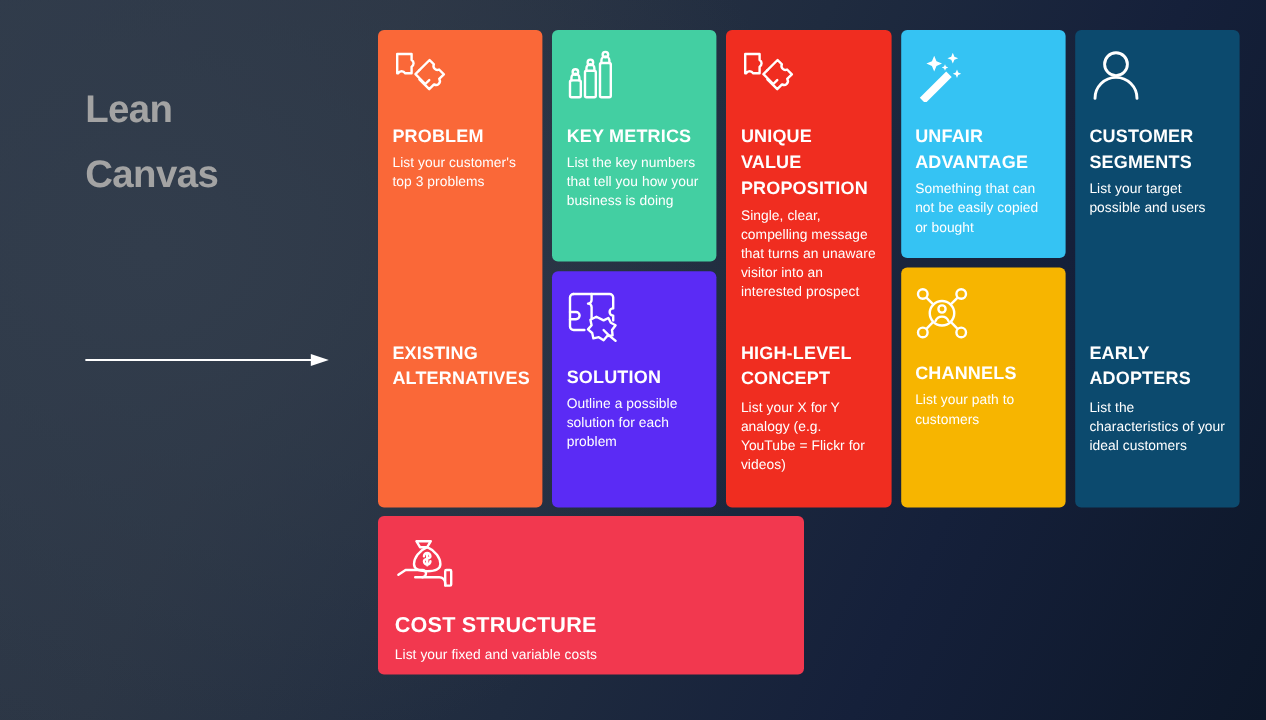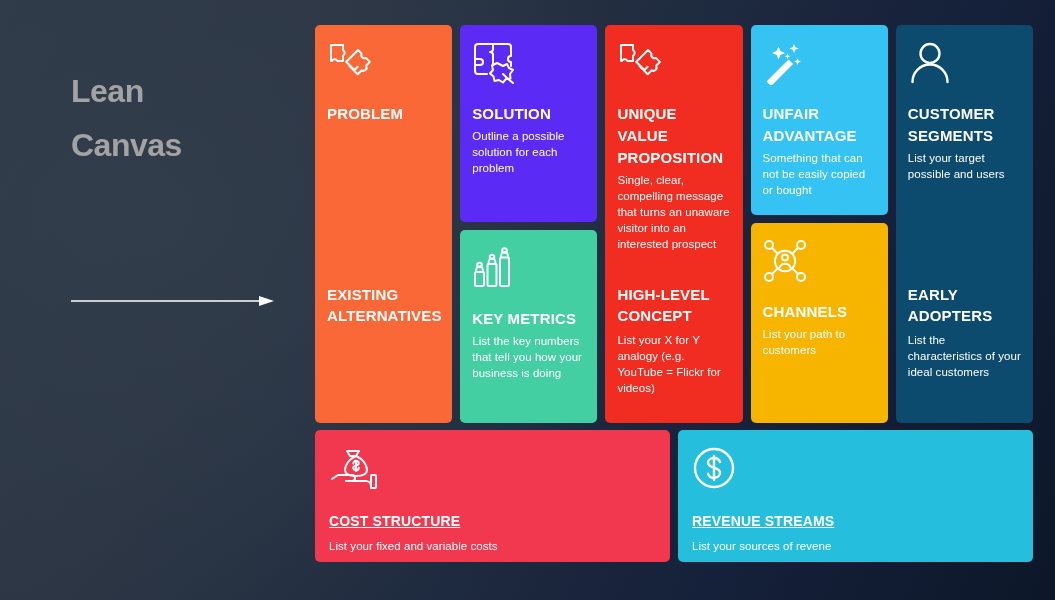--- a/index.html
+++ b/index.html
@@ -115,21 +115,21 @@
   }
   .wide-card {
     border-radius: 5px;
     padding: 16px 14px 14px 14px;
     color: #ffffff;
     position: relative;
   }
   .wide-card.cost { width: 355px; }
   .wide-card.revenue { flex: 1 1 auto; }
   .wide-card .card-icon { height: 46px; margin-bottom: 18px; }
-  .wide-card .card-title { font-size: 14px; margin-bottom: 6px; text-decoration: underline; }
+  .wide-card .card-title { font-size: 18px; margin-bottom: 6px; }
   .wide-card .card-desc { font-size: 11.5px; }
 </style>
 </head>
 <body>
 
 <div class="title-block">
   <div class="canvas-title">Lean</div>
   <div class="canvas-title">Canvas</div>
   <div class="title-arrow">
     <svg width="204" height="12" viewBox="0 0 204 12">
@@ -146,59 +146,60 @@
     <div class="col">
       <div class="card tall c-orange">
         <div class="card-icon">
           <svg width="48" height="44" viewBox="0 0 48 44" fill="none" stroke="#ffffff" stroke-width="2" stroke-linejoin="round" stroke-linecap="round">
             <path d="M4 4 h12 v5 a3.2 3.2 0 0 1 0 5.6 V20 H10.5 a3.2 3.2 0 0 0-5.6 0 H4 Z"></path>
             <path d="M22.5 17.5 l8.5-8.5 3.6 3.6a3.2 3.2 0 0 0 4.3 4.3l4 4-3.9 3.9 .1 .1a3.2 3.2 0 0 1-4.4 4.4l-4 4-8.2-8.2"></path>
             <path d="M22.5 17.5 l-3.3 3.3 8.2 8.2 3.3-3.3"></path>
           </svg>
         </div>
         <div class="card-title">PROBLEM</div>
+        <div class="card-desc">List your customer's top 3 problems</div>
 
         <div class="section-lower" style="top:259px;">
           <div class="card-title" style="line-height:21px;">EXISTING ALTERNATIVES</div>
         </div>
       </div>
     </div>
 
     <div class="col">
-      <div class="card c-purple" style="height:197px;">
-        <div class="card-icon">
-          <svg width="46" height="44" viewBox="0 0 46 44" fill="none" stroke="#ffffff" stroke-width="2" stroke-linejoin="round" stroke-linecap="round">
-            <path d="M6 3 h30 a3 3 0 0 1 3 3 v9 a3 3 0 0 0-3 3 3 3 0 0 0 3 3 v4"></path>
-            <path d="M6 3 a3 3 0 0 0-3 3 v24 a3 3 0 0 0 3 3 h9"></path>
-            <path d="M21 3 v5 a3 3 0 0 1-3 3 3 3 0 0 1 3 3 v9"></path>
-            <path d="M3 18 h5 a3 3 0 0 1 3 3 3 3 0 0 1-3 3 H3"></path>
-            <path d="M25 22 l6 3 4-2 2 4 4 2-3 4 .5 4.5-4.5.5-3 3.5-4-2.5-4.5 1-1-4.5-3.5-3 3-3.5-1-4.5z"></path>
-            <path d="M31 33 l4 4 6 5"></path>
-          </svg>
-        </div>
-        <div class="card-title">SOLUTION</div>
-        <div class="card-desc">Outline a possible solution for each problem</div>
-      </div>
-
       <div class="card grow c-mint">
         <div class="card-icon">
           <svg width="42" height="44" viewBox="0 0 42 44" fill="none" stroke="#ffffff" stroke-width="2" stroke-linejoin="round" stroke-linecap="round">
             <circle cx="7.5" cy="19" r="2.3"></circle>
             <path d="M4.2 26 v-2.2a3.3 3.3 0 0 1 6.6 0V26"></path>
             <rect x="3" y="26" width="9" height="14" rx="1.2"></rect>
             <circle cx="20" cy="11" r="2.3"></circle>
             <path d="M16.7 18 v-2.2a3.3 3.3 0 0 1 6.6 0V18"></path>
             <rect x="15.5" y="18" width="9" height="22" rx="1.2"></rect>
             <circle cx="32.5" cy="4.5" r="2.3"></circle>
             <path d="M29.2 11.5 V9.3a3.3 3.3 0 0 1 6.6 0v2.2"></path>
             <rect x="28" y="11.5" width="9" height="28.5" rx="1.2"></rect>
           </svg>
         </div>
         <div class="card-title">KEY METRICS</div>
         <div class="card-desc">List the key numbers that tell you how your business is doing</div>
+      </div>
+
+      <div class="card c-purple" style="height:197px;">
+        <div class="card-icon">
+          <svg width="46" height="44" viewBox="0 0 46 44" fill="none" stroke="#ffffff" stroke-width="2" stroke-linejoin="round" stroke-linecap="round">
+            <path d="M6 3 h30 a3 3 0 0 1 3 3 v9 a3 3 0 0 0-3 3 3 3 0 0 0 3 3 v4"></path>
+            <path d="M6 3 a3 3 0 0 0-3 3 v24 a3 3 0 0 0 3 3 h9"></path>
+            <path d="M21 3 v5 a3 3 0 0 1-3 3 3 3 0 0 1 3 3 v9"></path>
+            <path d="M3 18 h5 a3 3 0 0 1 3 3 3 3 0 0 1-3 3 H3"></path>
+            <path d="M25 22 l6 3 4-2 2 4 4 2-3 4 .5 4.5-4.5.5-3 3.5-4-2.5-4.5 1-1-4.5-3.5-3 3-3.5-1-4.5z"></path>
+            <path d="M31 33 l4 4 6 5"></path>
+          </svg>
+        </div>
+        <div class="card-title">SOLUTION</div>
+        <div class="card-desc">Outline a possible solution for each problem</div>
       </div>
     </div>
 
     <div class="col">
       <div class="card tall c-red">
         <div class="card-icon">
           <svg width="48" height="44" viewBox="0 0 48 44" fill="none" stroke="#ffffff" stroke-width="2" stroke-linejoin="round" stroke-linecap="round">
             <path d="M4 4 h12 v5 a3.2 3.2 0 0 1 0 5.6 V20 H10.5 a3.2 3.2 0 0 0-5.6 0 H4 Z"></path>
             <path d="M22.5 17.5 l8.5-8.5 3.6 3.6a3.2 3.2 0 0 0 4.3 4.3l4 4-3.9 3.9 .1 .1a3.2 3.2 0 0 1-4.4 4.4l-4 4-8.2-8.2"></path>
             <path d="M22.5 17.5 l-3.3 3.3 8.2 8.2 3.3-3.3"></path>
@@ -280,27 +281,16 @@
           <path d="M27 16 v9 M24.3 17.5 a2.7 2.7 0 0 1 5.4 0 c0 2.8-5.4 1.3-5.4 4.2a2.7 2.7 0 0 0 5.4 0"></path>
           <path d="M3 33 l6-4 h14 a3 3 0 0 1 0 6 h-6"></path>
           <path d="M23 35 h14 a5 5 0 0 1 5 5 v2"></path>
           <rect x="42" y="29" width="5" height="13" rx="1"></rect>
         </svg>
       </div>
       <div class="card-title">COST STRUCTURE</div>
       <div class="card-desc">List your fixed and variable costs</div>
     </div>
 
-    <div class="wide-card revenue c-cyan">
-      <div class="card-icon">
-        <svg width="44" height="44" viewBox="0 0 44 44" fill="none" stroke="#ffffff" stroke-width="2.4" stroke-linecap="round">
-          <circle cx="22" cy="22" r="19"></circle>
-          <path d="M22 10 v24"></path>
-          <path d="M28 16 a6 6 0 0 0-6-4 c-3.4 0-6 2-6 4.8 0 6 12 3.8 12 10 0 2.8-2.6 5-6 5a6 6 0 0 1-6-4"></path>
-        </svg>
-      </div>
-      <div class="card-title">REVENUE STREAMS</div>
-      <div class="card-desc">List your sources of revene</div>
-    </div>
 
   </div>
 
 </div>
 
 </body></html>

